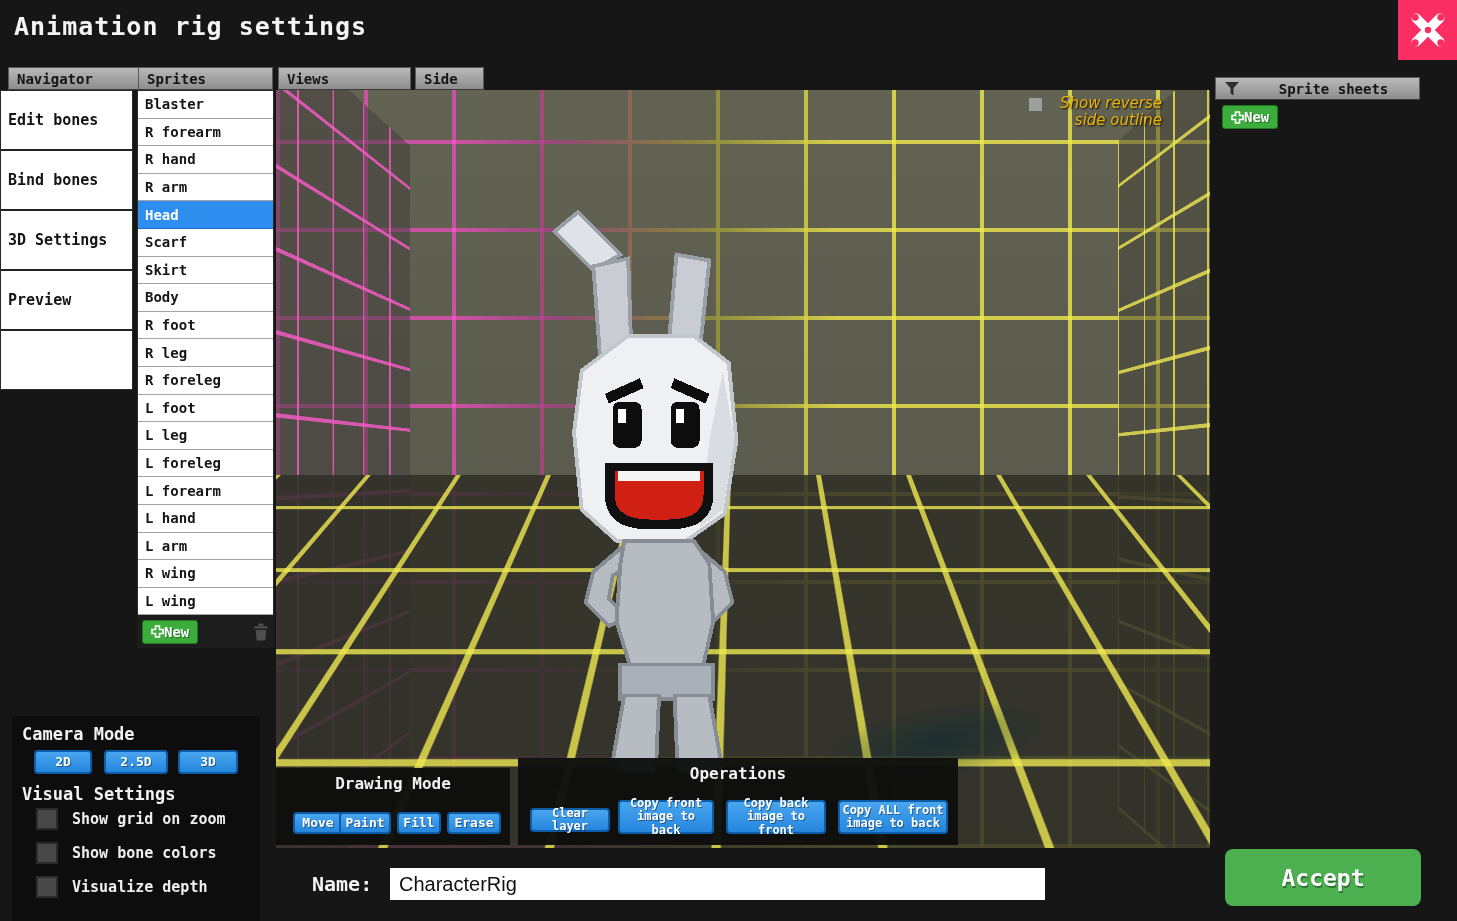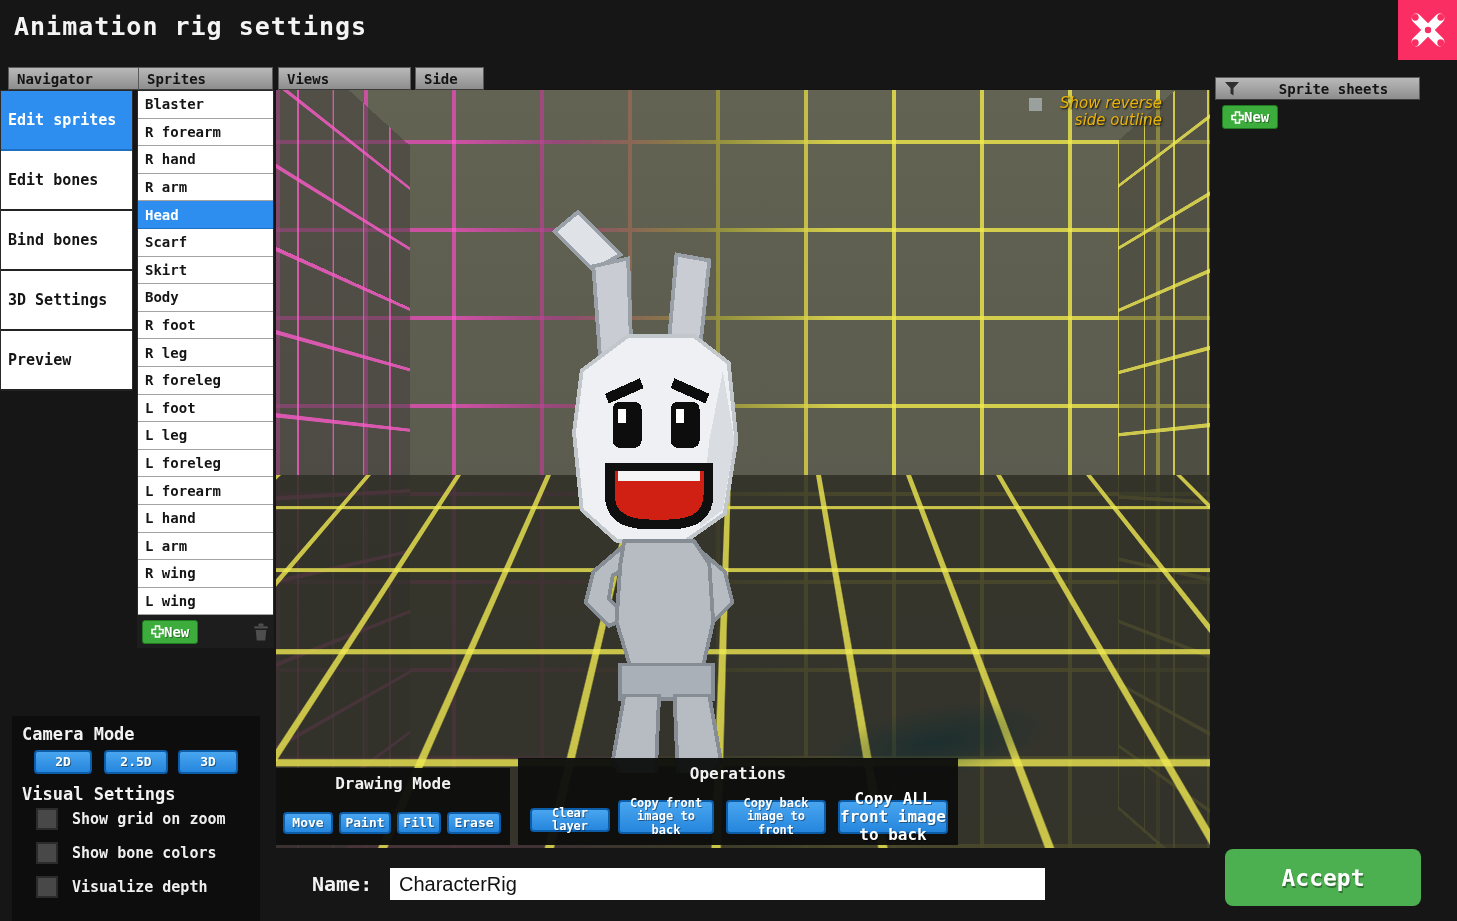--- a/index.html
+++ b/index.html
@@ -139,21 +139,20 @@
       <circle cx="5" cy="5" r="3.2" fill="var(--close-pink,#fb2e63)"></circle>
       <circle cx="29" cy="5" r="3.2" fill="var(--close-pink,#fb2e63)"></circle>
       <circle cx="5" cy="29" r="3.2" fill="var(--close-pink,#fb2e63)"></circle>
       <circle cx="29" cy="29" r="3.2" fill="var(--close-pink,#fb2e63)"></circle>
       <circle cx="17" cy="17" r="3" fill="var(--close-pink,#fb2e63)"></circle>
     </svg>
   </button>
 
   <div class="hdr" style="left:8px; top:67px; width:144px;">Navigator</div>
   <div class="white-panel" style="left:0; top:90px; width:133px; height:300px;">
-    <div class="row nav-row selected">Edit sprites</div>
     <div class="row nav-row">Edit bones</div>
     <div class="row nav-row">Bind bones</div>
     <div class="row nav-row">3D Settings</div>
     <div class="row nav-row">Preview</div>
   </div>
 
   <div class="hdr" style="left:138px; top:67px; width:135px;">Sprites</div>
   <div class="white-panel" style="left:137px; top:90px; width:137px; height:525px;text-align:center;">
     <div class="row" style="height:27.6px">Blaster</div>
     <div class="row" style="height:27.6px">R forearm</div>
@@ -287,32 +286,32 @@
       <span class="cam-label">Show bone colors</span>
     </div>
     <div class="cam-row" style="left:24px; top:160px;">
       <div class="checkbox"></div>
       <span class="cam-label">Visualize depth</span>
     </div>
   </div>
 
   <div class="panel-dark" style="left:276px; top:768px; width:234px; height:77px;">
     <div class="panel-title">Drawing Mode</div>
-    <button class="btn-blue" style="left:7px; top:44px; width:50px; height:22px;">Move</button>
+    <button class="btn-blue" style="left:17px; top:44px; width:50px; height:22px;">Move</button>
     <button class="btn-blue" style="left:63px; top:44px; width:52px; height:22px;">Paint</button>
     <button class="btn-blue" style="left:121px; top:44px; width:44px; height:22px;">Fill</button>
     <button class="btn-blue" style="left:171px; top:44px; width:54px; height:22px;">Erase</button>
   </div>
 
   <div class="panel-dark" style="left:518px; top:758px; width:440px; height:87px;">
     <div class="panel-title">Operations</div>
     <button class="btn-blue" style="left:12px; top:50px; width:80px; height:24px; font-size:12px;">Clear layer</button>
     <button class="btn-blue" style="left:100px; top:42px; width:96px; height:34px; font-size:12px;">Copy front image to back</button>
     <button class="btn-blue" style="left:208px; top:42px; width:100px; height:34px; font-size:12px;">Copy back image to front</button>
-    <button class="btn-blue" style="left:320px; top:42px; width:110px; height:34px; font-size:16px;">Copy ALL front image to back</button>
+    <button class="btn-blue" style="left:320px; top:42px; width:110px; height:34px; font-size:12px;">Copy ALL front image to back</button>
   </div>
 
   <div class="name-label">Name:</div>
   <input class="name-input" type="text" value="CharacterRig" style="">
 
   <button class="accept-btn">Accept</button>
 
 </div>
 
 </body></html>

